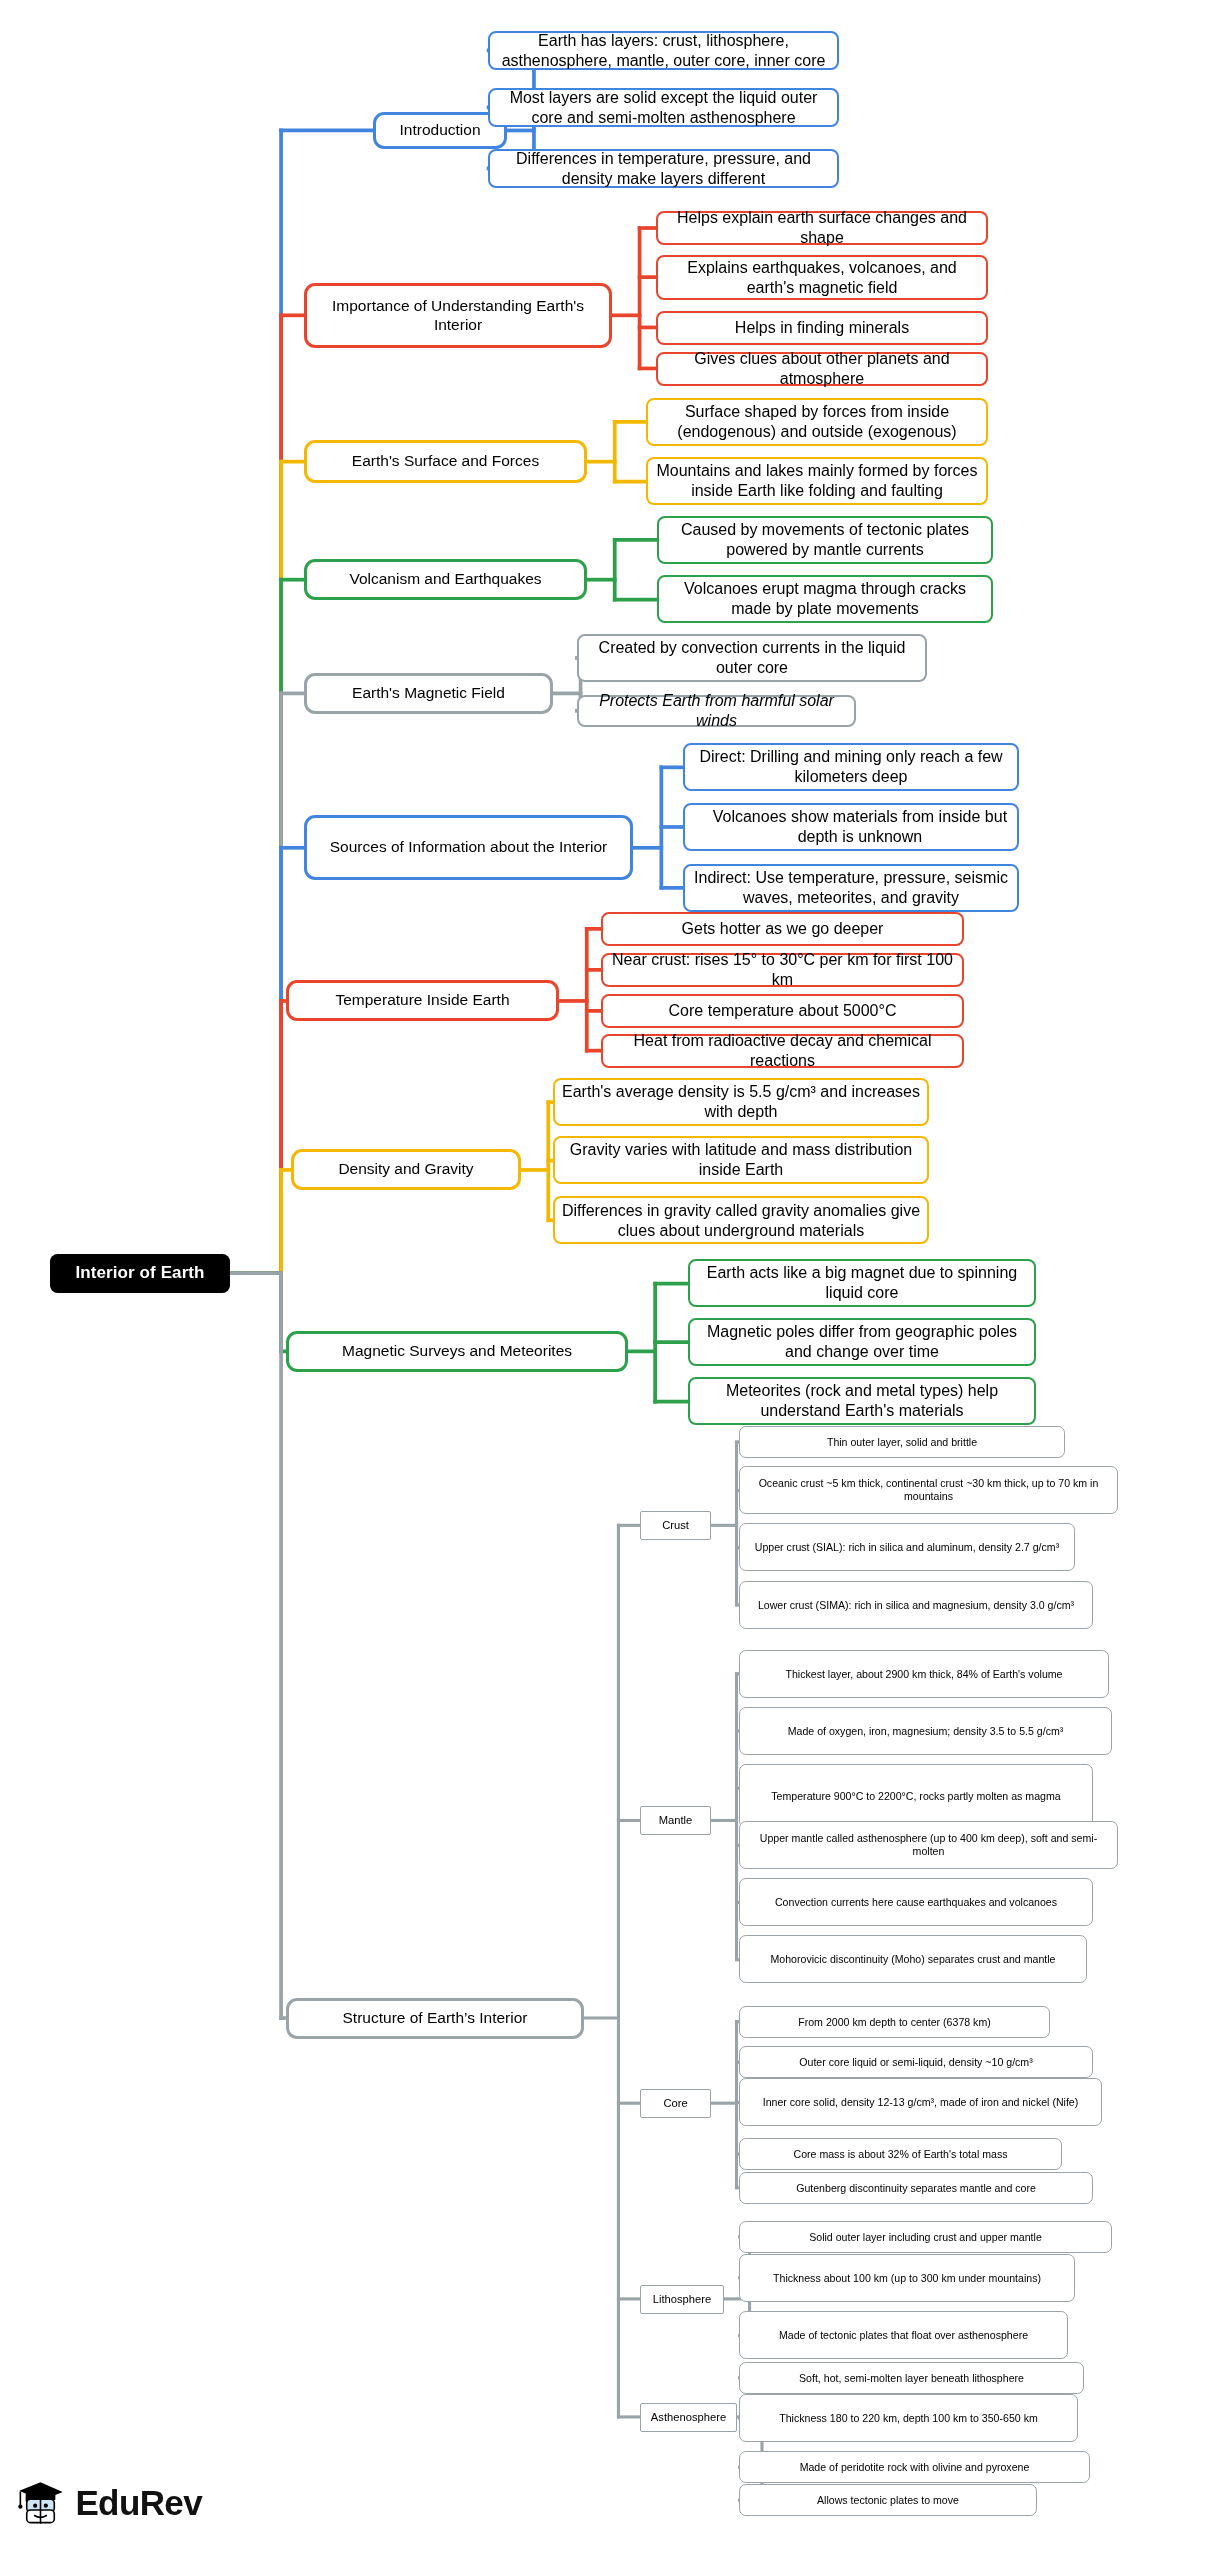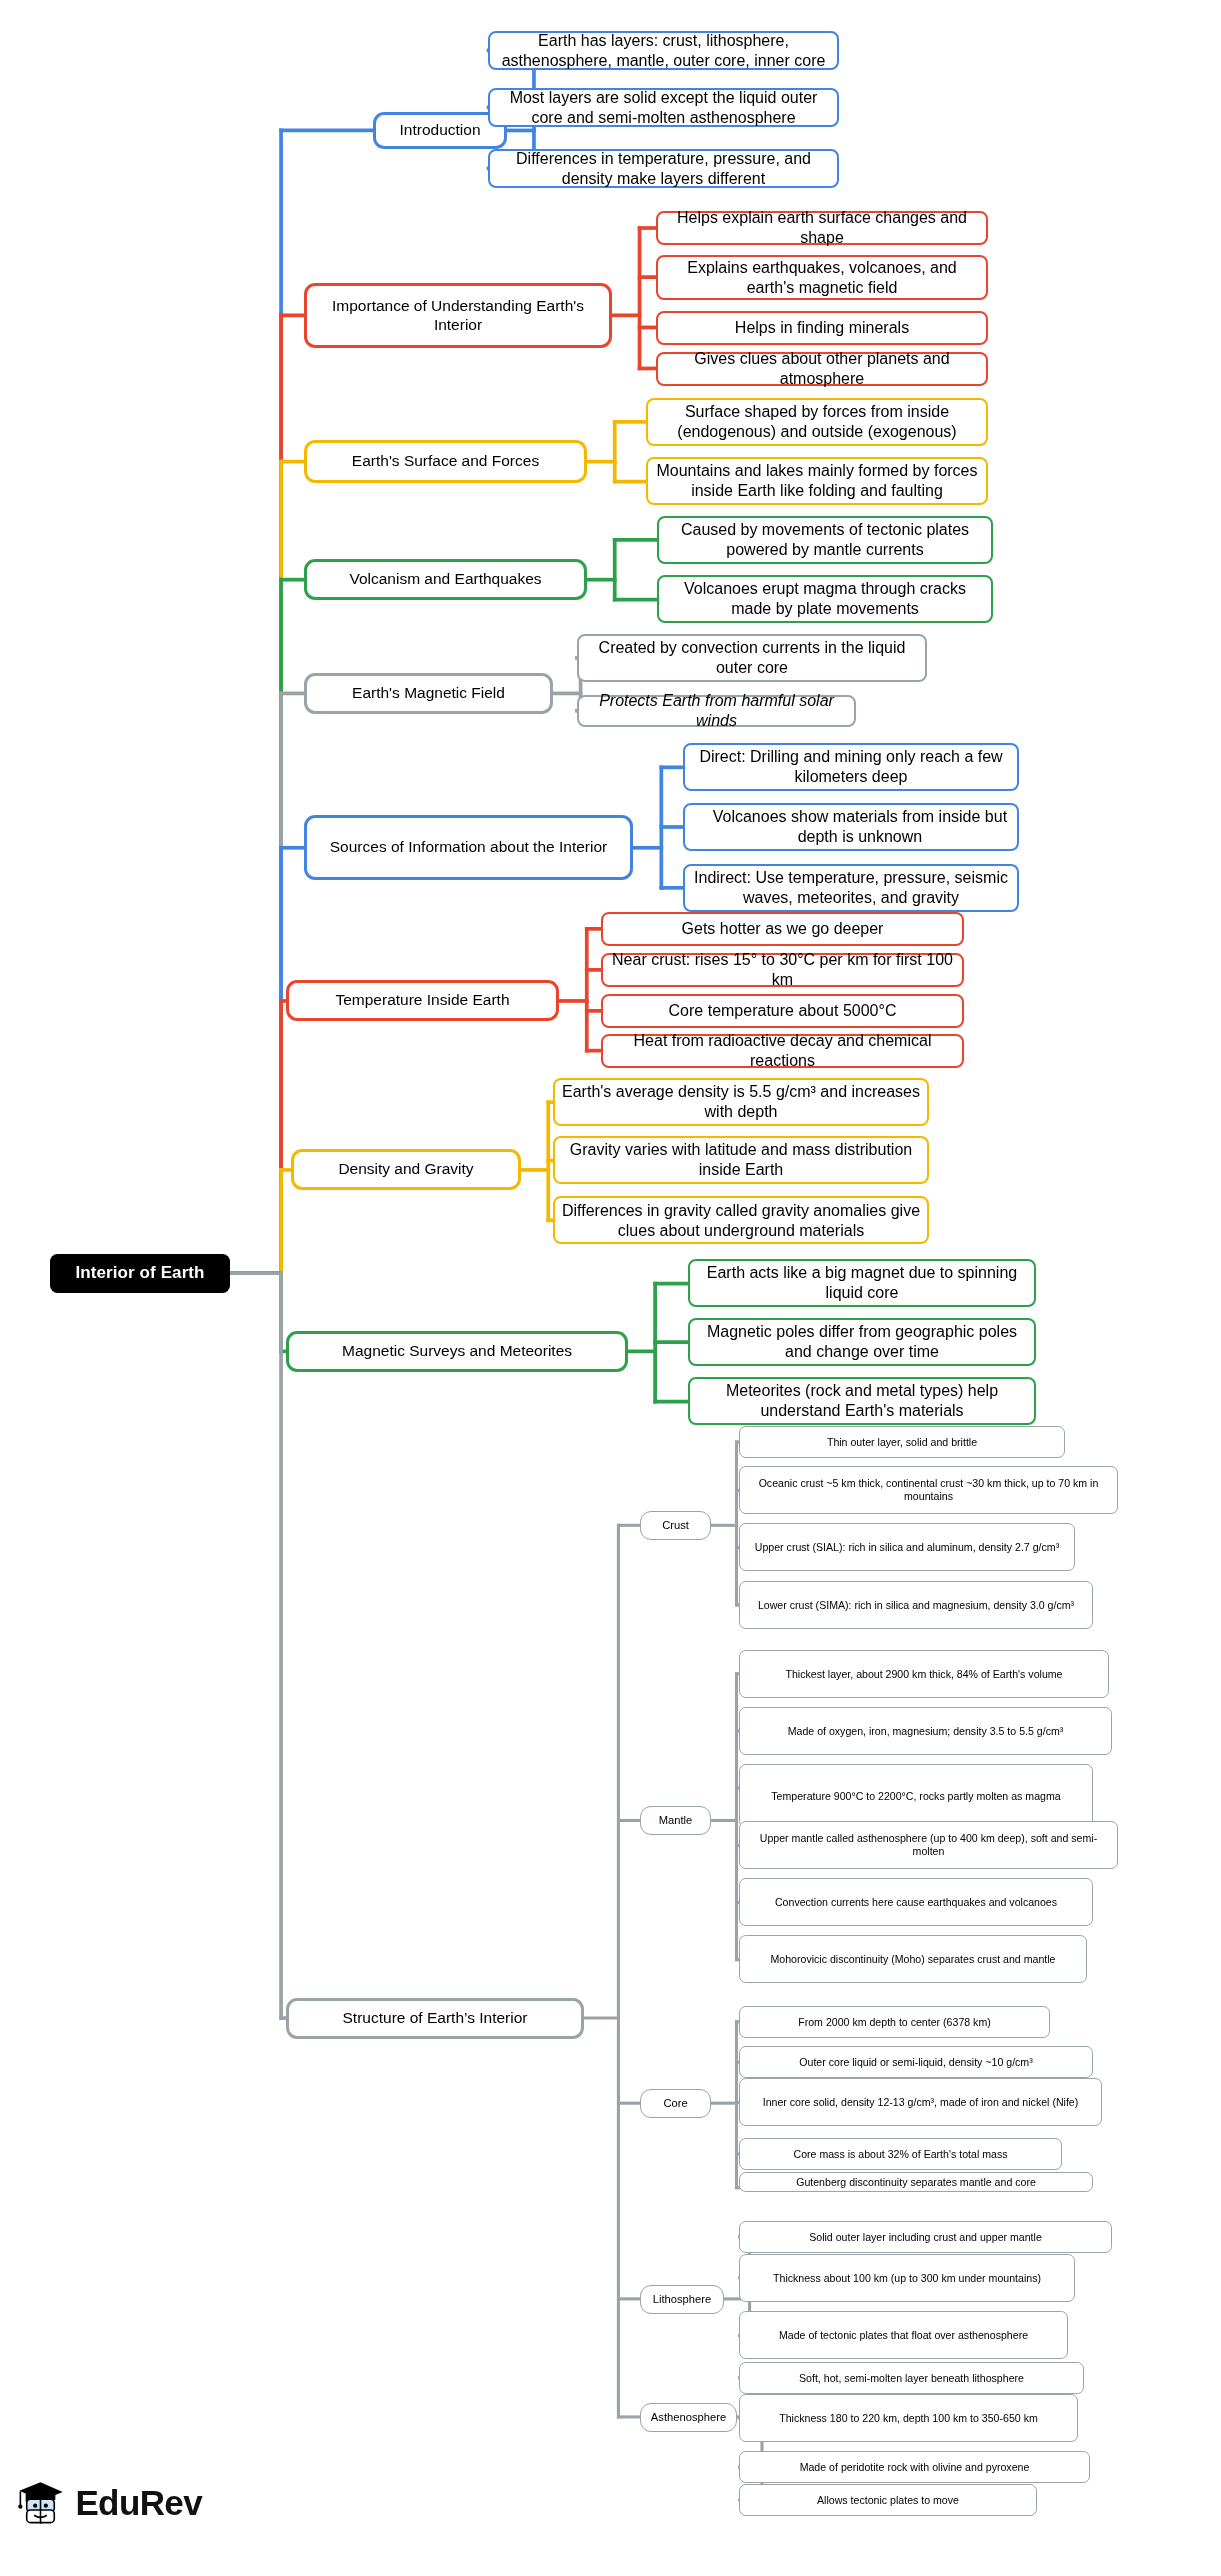--- a/index.html
+++ b/index.html
@@ -51,21 +51,21 @@
   }
   
   .l2 {
     border-width: 2.5px;
     border-radius: 8px;
     font-size: 16px;
   }
   
   .l2g {
     border-width: 1.9px;
-    border-radius: 11px;
+    border-radius: 2px;
     font-size: 11.2px;
   }
   
   .l3 {
     border-width: 1.9px;
     border-radius: 6.8px;
     font-size: 10.6px;
   }
 
   .c-blue   { border-color: #4285e0; }
@@ -366,21 +366,21 @@
       </div>
       <div class="node l3 c-gray" style="left: 739px; top: 2046px; width: 354px; height: 32px;">
         <span>Outer core liquid or semi-liquid, density ~10 g/cm³</span>
       </div>
       <div class="node l3 c-gray" style="left: 739px; top: 2078px; width: 363px; height: 48px;">
         <span>Inner core solid, density 12-13 g/cm³, made of iron and nickel (Nife)</span>
       </div>
       <div class="node l3 c-gray" style="left: 739px; top: 2138px; width: 323px; height: 32px;">
         <span>Core mass is about 32% of Earth's total mass</span>
       </div>
-      <div class="node l3 c-gray" style="left: 739px; top: 2172px; width: 354px; height: 20px; align-items: flex-end;">
+      <div class="node l3 c-gray" style="left: 739px; top: 2172px; width: 354px; height: 32px;">
         <span>Gutenberg discontinuity separates mantle and core</span>
       </div>
       <div class="node l2g c-gray" style="left: 640px; top: 2285px; width: 84px; height: 29px;">
         <span>Lithosphere</span>
       </div>
       <div class="node l3 c-gray" style="left: 739px; top: 2221px; width: 373px; height: 32px;">
         <span>Solid outer layer including crust and upper mantle</span>
       </div>
       <div class="node l3 c-gray" style="left: 739px; top: 2254px; width: 336px; height: 48px;">
         <span>Thickness about 100 km (up to 300 km under mountains)</span>

